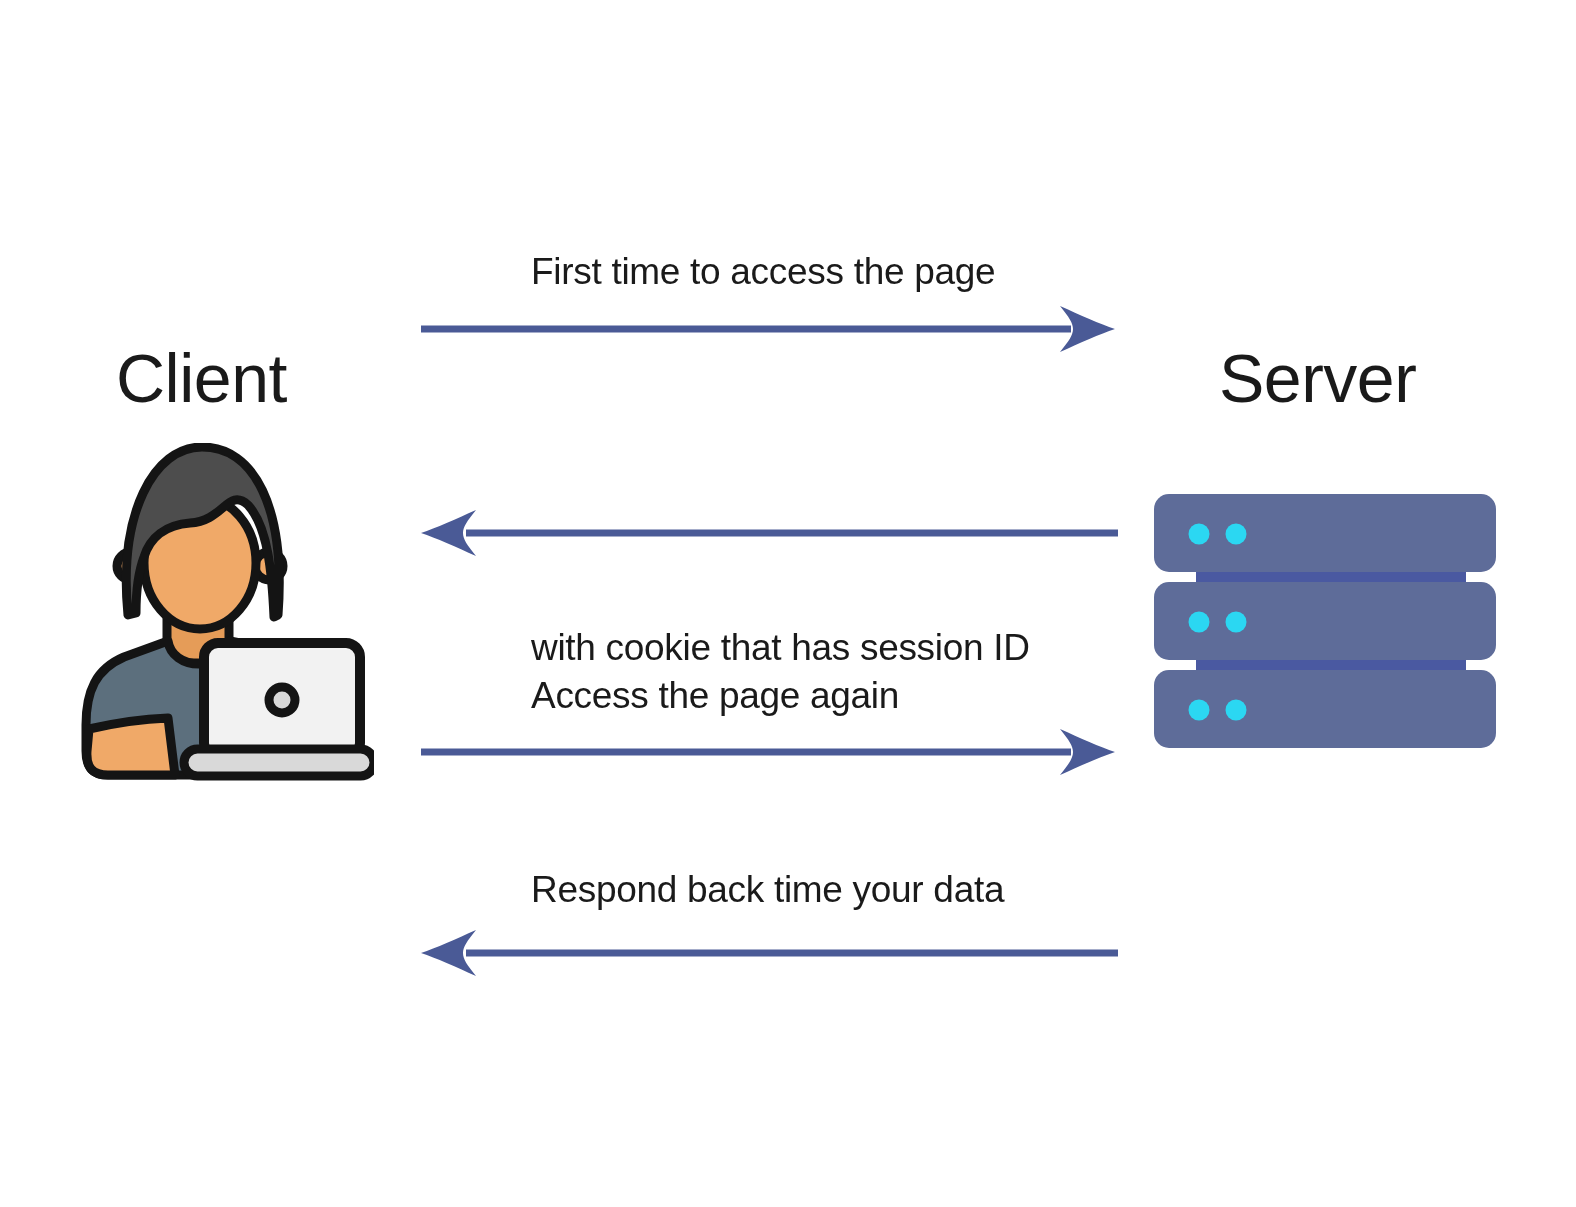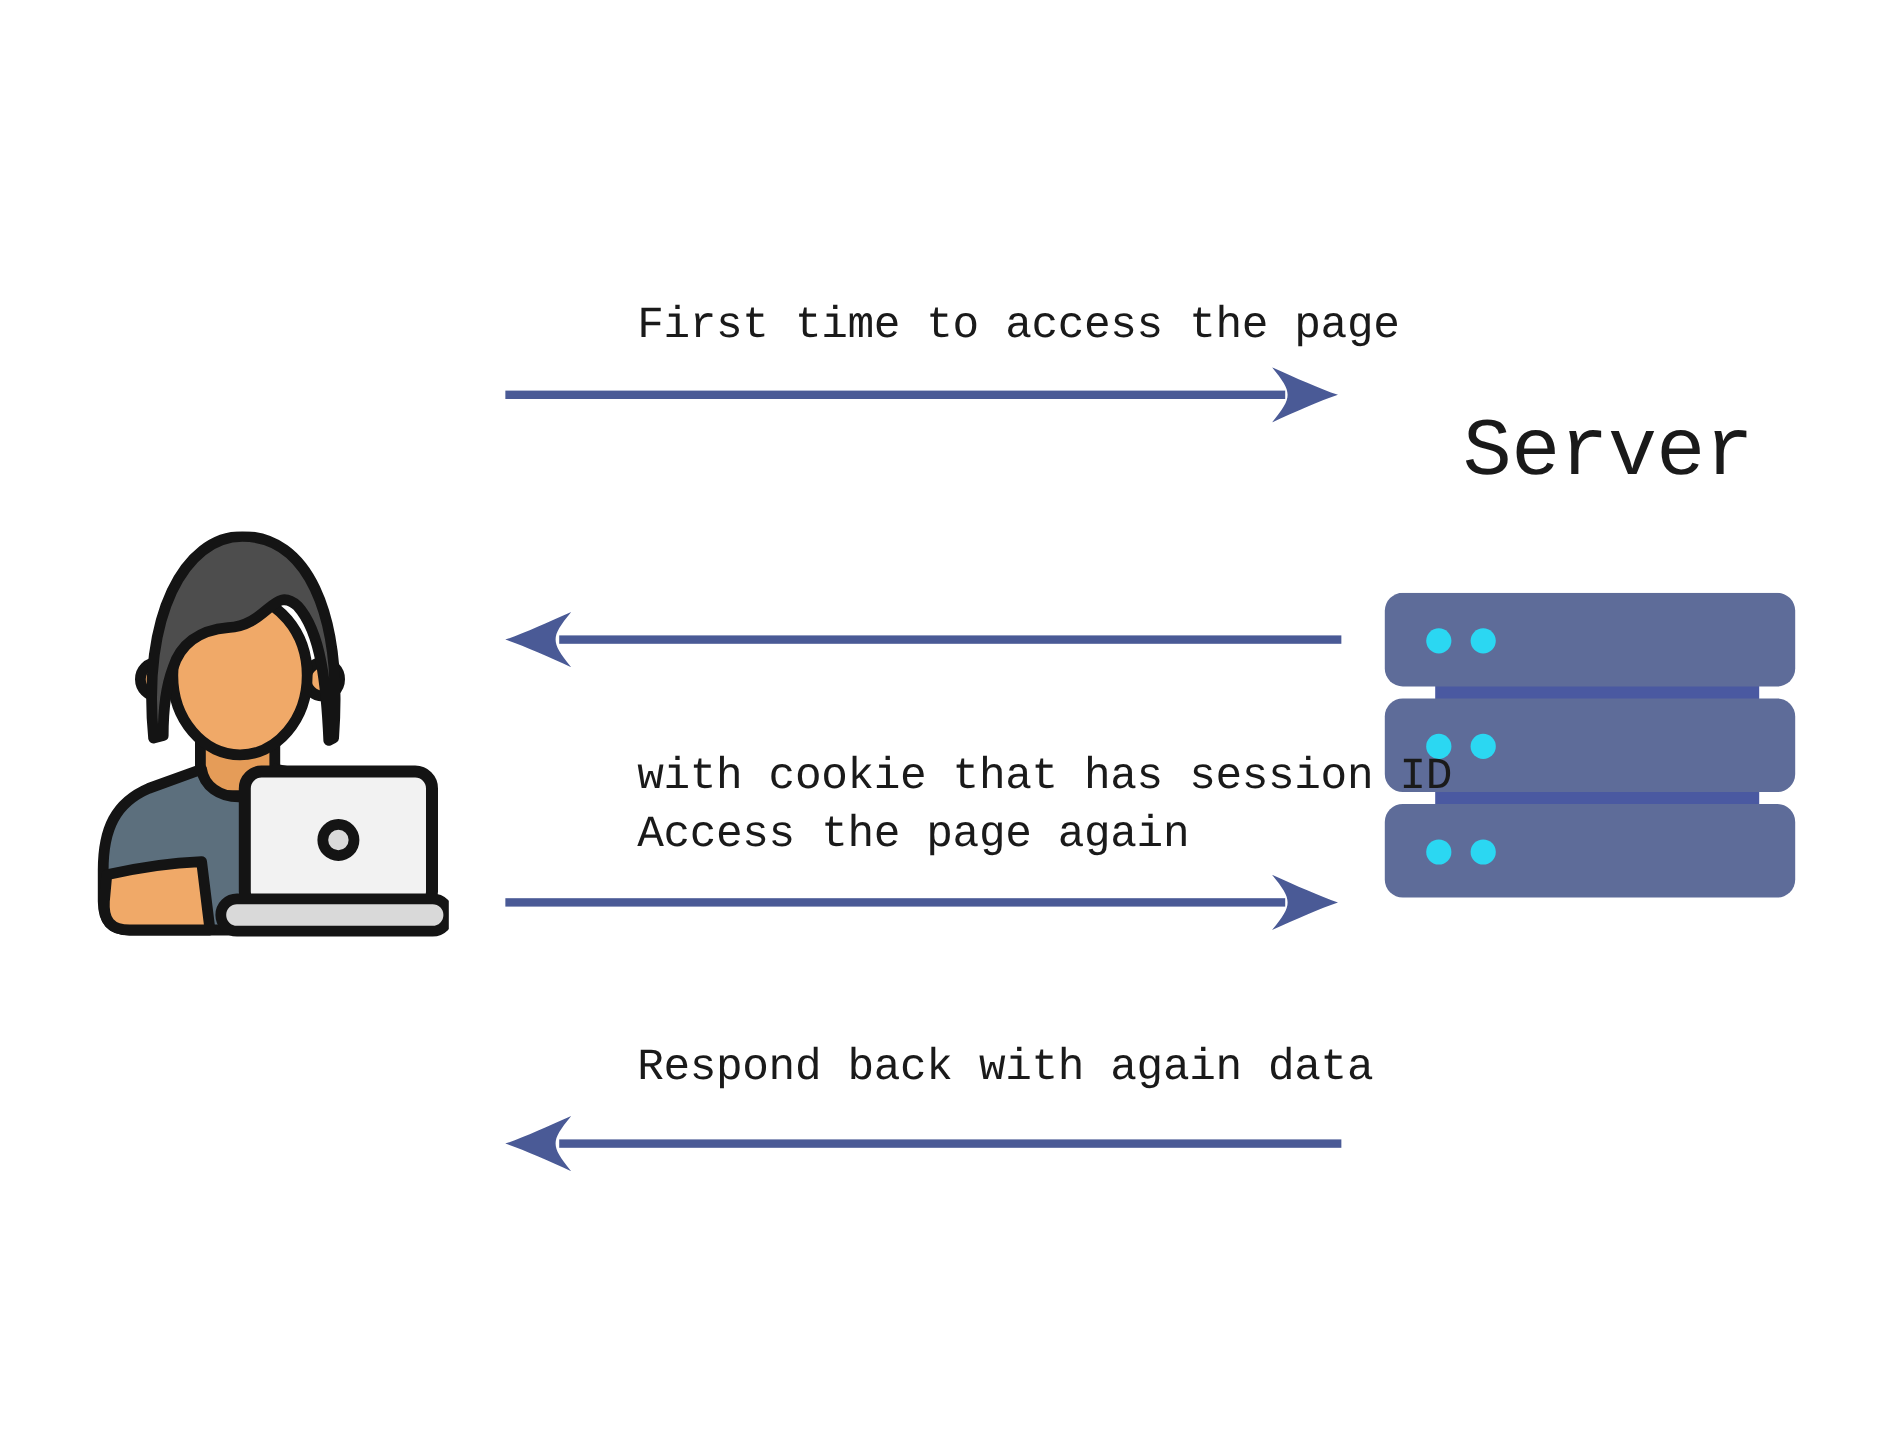--- a/index.html
+++ b/index.html
@@ -2,21 +2,21 @@
 <html style="--arrow: #4a5a96; --text: #1a1a1a; --server-body: #5e6c99; --server-connector: #4a59a1; --server-led: #2bd7f2; --skin: #f0a968; --skin-shade: #e59c58; --hair: #4d4d4d; --shirt: #5c6f7d; --laptop: #f2f2f2; --laptop-base: #d9d9d9; --outline: #141414;"><head>
 <meta charset="utf-8">
 <style>
   html, body { margin: 0; padding: 0; background: #ffffff; }
   .canvas {
     position: relative;
     width: 1552px;
     height: 1207px;
     background: #ffffff;
     overflow: hidden;
-    font-family: Liberation Mono, monospace;
+    font-family: Liberation Sans, sans-serif;
   }
   .msg {
     position: absolute;
     left: 531px;
     font-size: 37px;
     line-height: 48px;
     letter-spacing: -0.3px;
     color: var(--text, #1a1a1a);
     white-space: nowrap;
   }
@@ -37,20 +37,21 @@
 <body>
 
 <div class="canvas">
 
   <div class="msg" style="top:248px;">First time to access the page</div>
   <svg class="arrow" style="left:421px; top:306px;" width="694" height="46" viewBox="0 0 694 46" aria-hidden="true">
     <rect class="arrow-line" x="0" y="19.5" width="650" height="7"></rect>
     <path class="arrow-head" transform="translate(639,0)" d="M0,0 C9,11 13,17 13,23 C13,29 9,35 0,46 C20,37 40,28 55,23 C40,18 20,9 0,0 Z"></path>
   </svg>
 
+  <div class="title" style="left:116px; top:344px;">Client</div>
   <div class="title" style="left:1219px; top:344px;">Server</div>
 
   <svg class="arrow" style="left:421px; top:510px;" width="697" height="46" viewBox="0 0 697 46" aria-hidden="true">
     <rect class="arrow-line" x="45" y="19.5" width="652" height="7"></rect>
     <g transform="translate(55,0) scale(-1,1)">
       <path class="arrow-head" d="M0,0 C9,11 13,17 13,23 C13,29 9,35 0,46 C20,37 40,28 55,23 C40,18 20,9 0,0 Z"></path>
     </g>
   </svg>
 
   <svg class="icon-svg" style="left:78px; top:443px;" width="296" height="338" viewBox="0 0 296 338" aria-hidden="true">
@@ -113,21 +114,21 @@
 
   <div class="msg" style="top:624px;">
     <div>with cookie that has session ID</div>
     <div>Access the page again</div>
   </div>
   <svg class="arrow" style="left:421px; top:729px;" width="694" height="46" viewBox="0 0 694 46" aria-hidden="true">
     <rect class="arrow-line" x="0" y="19.5" width="650" height="7"></rect>
     <path class="arrow-head" transform="translate(639,0)" d="M0,0 C9,11 13,17 13,23 C13,29 9,35 0,46 C20,37 40,28 55,23 C40,18 20,9 0,0 Z"></path>
   </svg>
 
-  <div class="msg" style="top:866px;">Respond back with again data</div>
+  <div class="msg" style="top:866px;">Respond back time your data</div>
   <svg class="arrow" style="left:421px; top:930px;" width="697" height="46" viewBox="0 0 697 46" aria-hidden="true">
     <rect class="arrow-line" x="45" y="19.5" width="652" height="7"></rect>
     <g transform="translate(55,0) scale(-1,1)">
       <path class="arrow-head" d="M0,0 C9,11 13,17 13,23 C13,29 9,35 0,46 C20,37 40,28 55,23 C40,18 20,9 0,0 Z"></path>
     </g>
   </svg>
 
 </div>
 
 </body></html>

